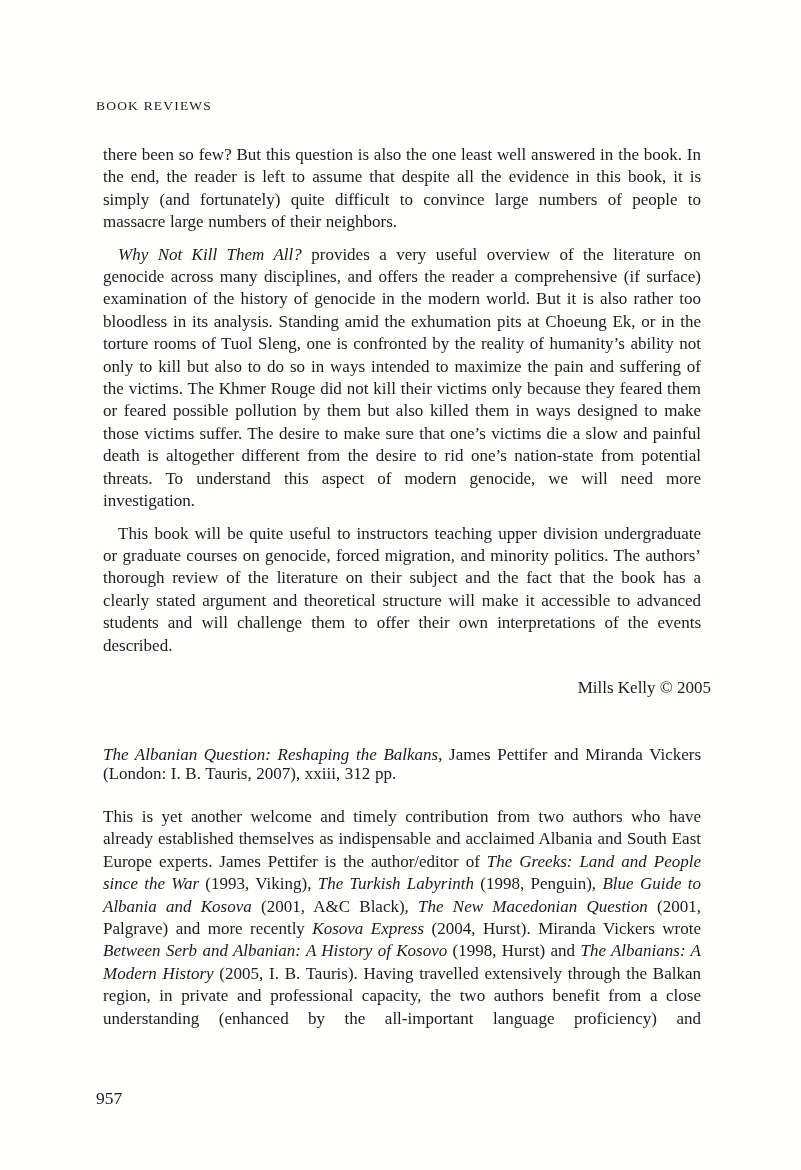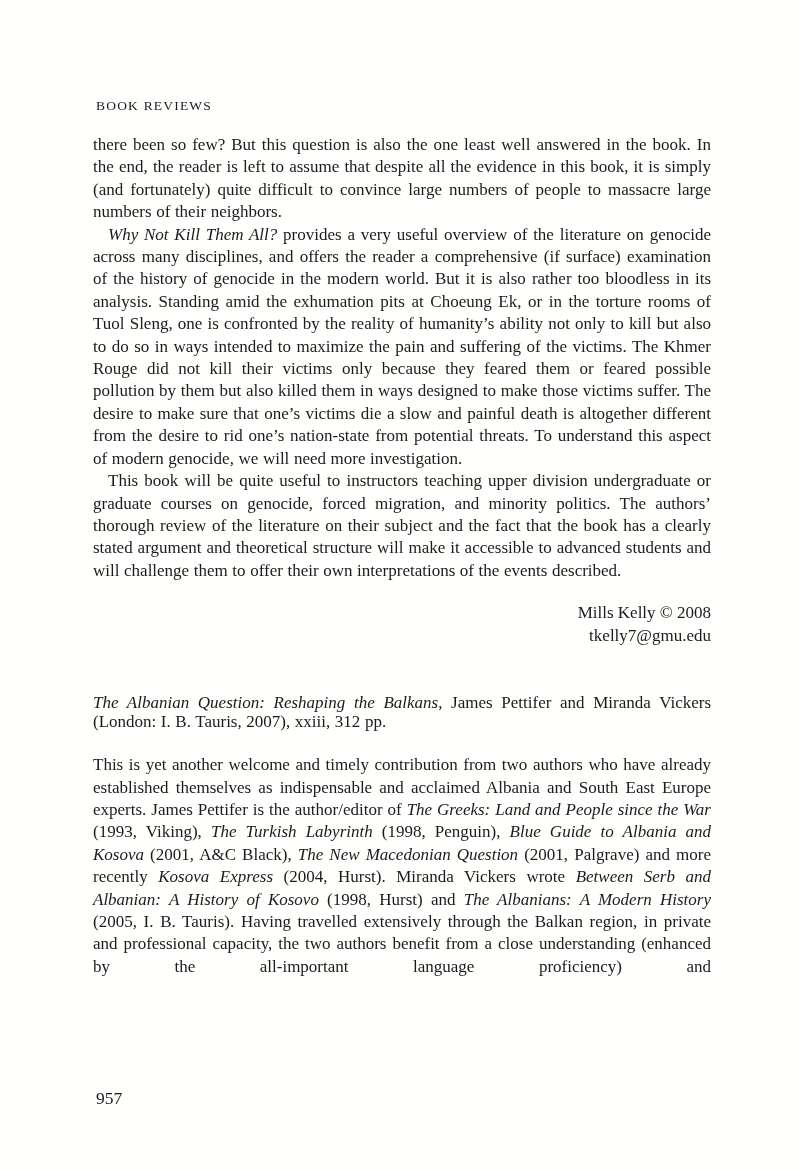--- a/index.html
+++ b/index.html
@@ -20,21 +20,21 @@
     letter-spacing: 1.2px;
     white-space: nowrap;
   }
   .column {
     position: absolute;
     left: 93px;
     top: 134px;
     width: 618px;
   }
   .para {
-    margin: 0;
+    margin: 10px;
     font-size: 17px;
     line-height: 22.4px;
     text-align: justify;
     word-spacing: 0.02em;
     font-family: Liberation Serif, serif;
   }
   .para.indent { text-indent: 15px; }
   .para.cont { text-align-last: justify; }
   .it { font-style: italic; }
   .signature {
@@ -65,22 +65,21 @@
   <div class="column">
 
     <section>
       <div>
           <p class="para"><span>there been so few? But this question is also the one least well answered in the book. In the end, the reader is left to assume that despite all the evidence in this book, it is simply (and fortunately) quite difficult to convince large numbers of people to massacre large numbers of their neighbors.</span></p>
           <p class="para indent"><span class="it">Why Not Kill Them All?</span><span> provides a very useful overview of the literature on genocide across many disciplines, and offers the reader a comprehensive (if surface) examination of the history of genocide in the modern world. But it is also rather too bloodless in its analysis. Standing amid the exhumation pits at Choeung Ek, or in the torture rooms of Tuol Sleng, one is confronted by the reality of humanity’s ability not only to kill but also to do so in ways intended to maximize the pain and suffering of the victims. The Khmer Rouge did not kill their victims only because they feared them or feared possible pollution by them but also killed them in ways designed to make those victims suffer. The desire to make sure that one’s victims die a slow and painful death is altogether different from the desire to rid one’s nation-state from potential threats. To understand this aspect of modern genocide, we will need more investigation.</span></p>
           <p class="para indent"><span>This book will be quite useful to instructors teaching upper division undergraduate or graduate courses on genocide, forced migration, and minority politics. The authors’ thorough review of the literature on their subject and the fact that the book has a clearly stated argument and theoretical structure will make it accessible to advanced students and will challenge them to offer their own interpretations of the events described.</span></p>
         </div>
 
       <div class="signature">
-        <div>Mills Kelly © 2008</div>
-        <div>tkelly7@gmu.edu</div>
+        <div>Mills Kelly © 2005</div>
       </div>
     </section>
 
     <section>
       <p class="para citation"><span class="it">The Albanian Question: Reshaping the Balkans</span><span>, James Pettifer and Miranda Vickers (London: I. B. Tauris, 2007), xxiii, 312 pp.</span></p>
 
       <div class="review2-body">
           <p class="para cont"><span>This is yet another welcome and timely contribution from two authors who have already established themselves as indispensable and acclaimed Albania and South East Europe experts. James Pettifer is the author/editor of </span><span class="it">The Greeks: Land and People since the War</span><span> (1993, Viking), </span><span class="it">The Turkish Labyrinth</span><span> (1998, Penguin), </span><span class="it">Blue Guide to Albania and Kosova</span><span> (2001, A&amp;C Black), </span><span class="it">The New Macedonian Question</span><span> (2001, Palgrave) and more recently </span><span class="it">Kosova Express</span><span> (2004, Hurst). Miranda Vickers wrote </span><span class="it">Between Serb and Albanian: A History of Kosovo</span><span> (1998, Hurst) and </span><span class="it">The Albanians: A Modern History</span><span> (2005, I. B. Tauris). Having travelled extensively through the Balkan region, in private and professional capacity, the two authors benefit from a close understanding (enhanced by the all-important language proficiency) and</span></p>
         </div>
     </section>

